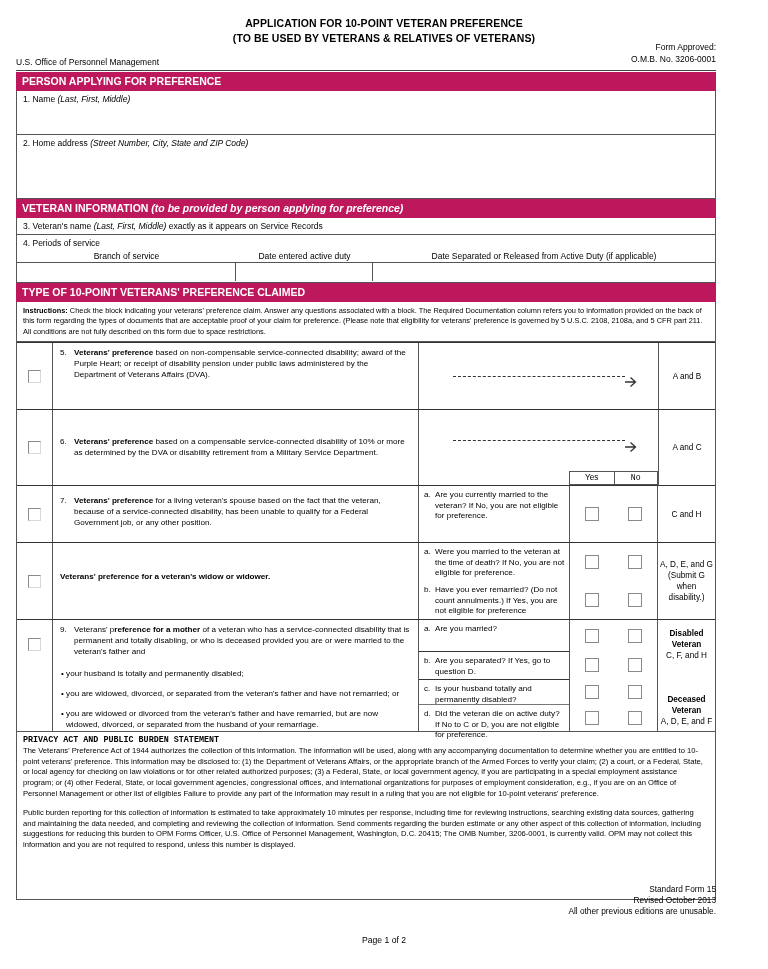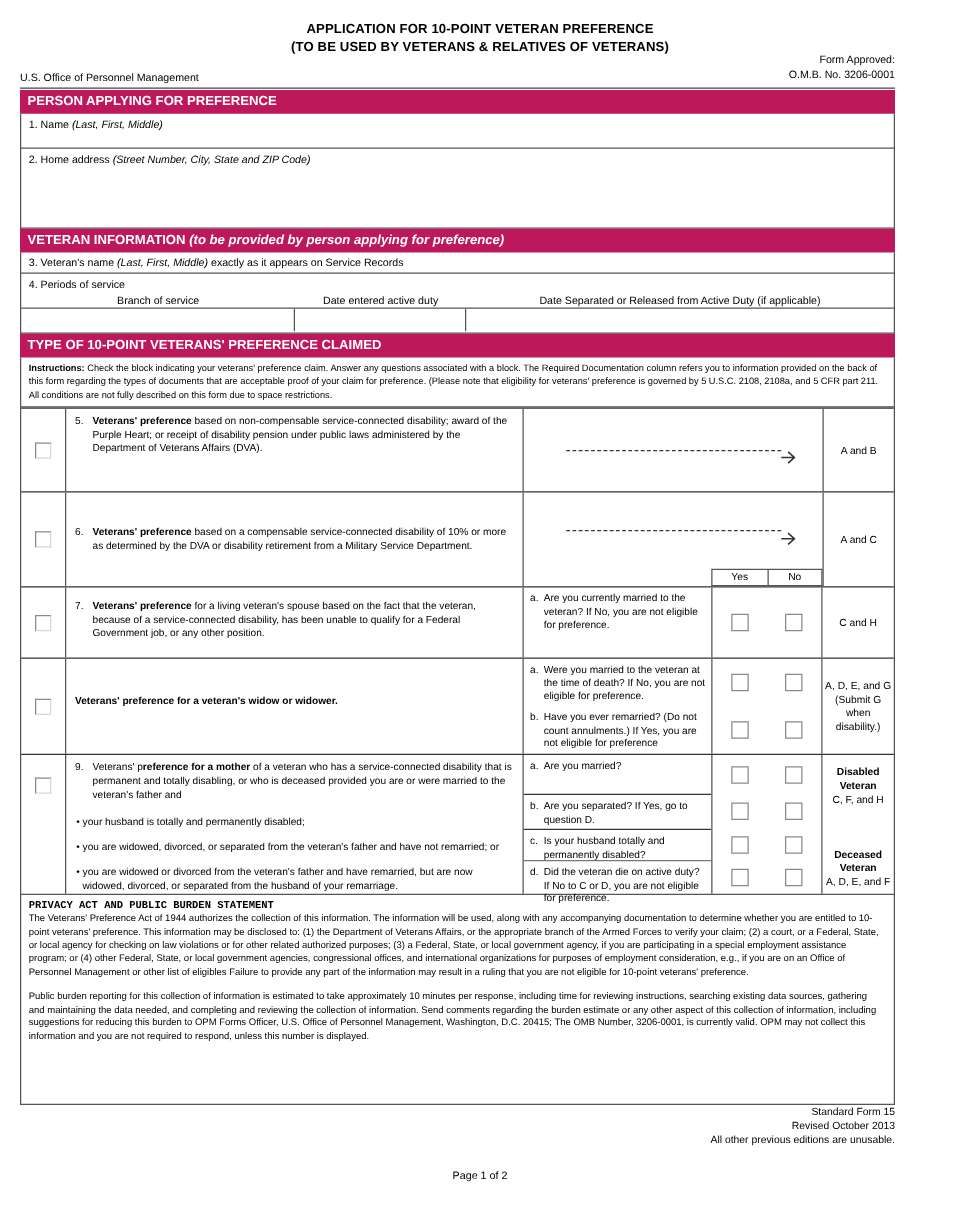--- a/index.html
+++ b/index.html
@@ -141,21 +141,21 @@
     display: flex; width: 89px; margin-left: auto;
     border-top: 1px solid #555;
     box-sizing: border-box;
   }
   .ynhead > div {
     width: 50%; text-align: center; font-size: 8.2px;
     line-height: 12px; box-sizing: border-box;
     border-left: 1px solid #555;
     border-bottom: 1px solid #555;
   }
-  .ynhead > div:last-child { border-right: 1px solid #555; }
+  .ynhead > div:last-child { border-right: 1px solid #555; font-family: Liberation Mono, monospace; }
   .qsub {
     font-size: 8.1px; line-height: 10.6px;
     padding: 4px 4px 4px 5px; box-sizing: border-box;
     display: flex;
   }
   .qsub .ltr { width: 11px; flex: none; }
   .ynpair {
     display: flex; align-items: center; justify-content: space-around;
     box-sizing: border-box;
   }
@@ -197,21 +197,21 @@
     <div>O.M.B. No. 3206-0001</div>
   </div>
 
   <div class="agency-line">U.S. Office of Personnel Management</div>
   <div class="agency-rule"></div>
 
   <div class="sheet">
 
     <div class="band">PERSON APPLYING FOR PREFERENCE</div>
 
-    <div class="box" style="height:28px">
+    <div class="box" style="height:44px">
       <div class="fieldlabel">
         <span>1.</span>
         <span>Name</span>
         <i>(Last, First, Middle)</i>
       </div>
     </div>
 
     <div class="box" style="height:64px">
       <div class="fieldlabel">
         <span>2.</span>

